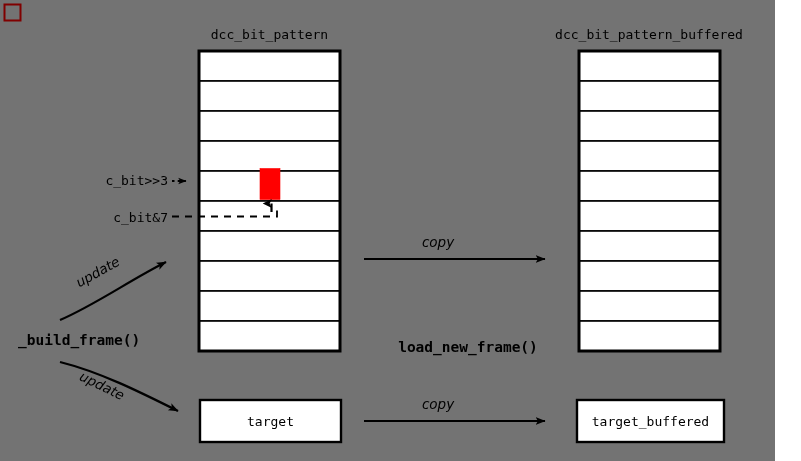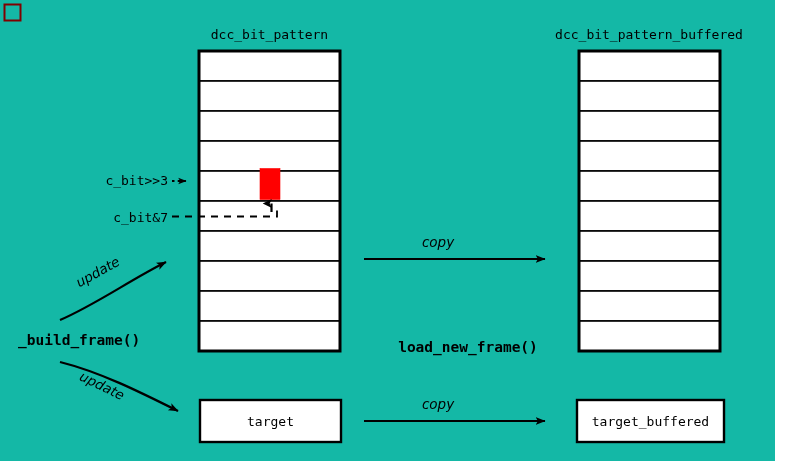--- a/index.html
+++ b/index.html
@@ -4,21 +4,21 @@
 <style>
   html, body {
     margin: 0;
     padding: 0;
     background: #ffffff;
   }
   #stage {
     position: relative;
     width: 775px;
     height: 461px;
-    background: #14b8a6;
+    background: #737373;
     font-family: "DejaVu Sans Mono", "Liberation Mono", monospace;
     overflow: hidden;
   }
   #stage svg {
     position: absolute;
     left: 0;
     top: 0;
     width: 801px;
     height: 461px;
   }

